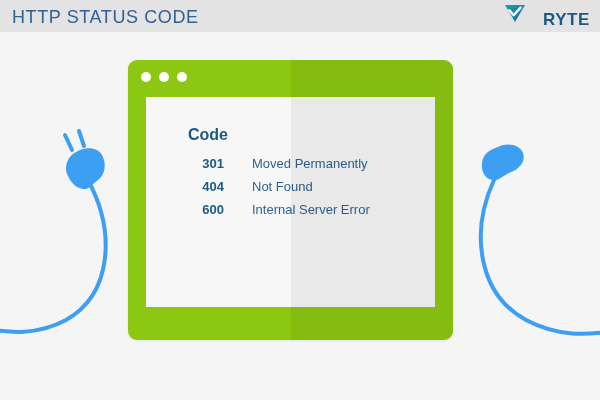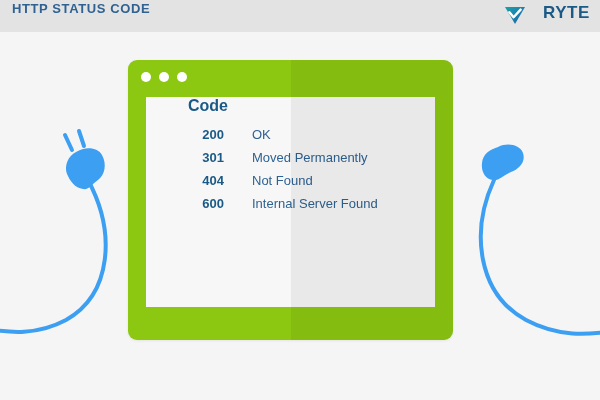--- a/index.html
+++ b/index.html
@@ -17,33 +17,33 @@
 
   
   #header-bar {
     position: absolute;
     left: 0; top: 0;
     width: 600px; height: 32px;
     background: #e3e3e3;
   }
   #page-title {
     position: absolute;
-    left: 12px; top: 1px;
-    font-size: 13px;
+    left: 12px; top: 7px;
+    font-size: 18px;
     letter-spacing: 0.6px;
     color: #2f6292;
-    font-weight: 700;
+    font-weight: 400;
     white-space: nowrap;
   }
   #brand-logo {
     position: absolute;
     right: 10px; top: 4px;
     height: 24px;
     display: flex;
-    align-items: flex-start;
+    align-items: flex-end;
     gap: 16px;
   }
   #brand-name {
     font-size: 17px;
     font-weight: bold;
     letter-spacing: 0.6px;
     color: #1b5a86;
     line-height: 1;
   }
 
@@ -110,20 +110,21 @@
     position: absolute;
     left: 0; top: 0;
     width: 289px;
   }
   .table-row {
     position: relative;
     height: 23px;
   }
   #table-header {
     height: 30px;
+    margin-top: 29px;
   }
   .col-code {
     position: absolute;
     left: 0;
     width: 78px;
     text-align: right;
     color: #1b5a86;
     font-weight: bold;
     font-size: 13px;
   }
@@ -199,34 +200,30 @@
     </div>
 
     <div id="content-area">
       <div id="status-table">
 
         <div class="table-row" id="table-header">
           <span class="col-code">Code</span>
         </div>
 
         <div class="table-row">
-          <span class="col-code">200</span>
-          <span class="col-msg">OK</span>
-        </div>
-        <div class="table-row">
           <span class="col-code">301</span>
           <span class="col-msg">Moved Permanently</span>
         </div>
         <div class="table-row">
           <span class="col-code">404</span>
           <span class="col-msg">Not Found</span>
         </div>
         <div class="table-row">
           <span class="col-code">600</span>
-          <span class="col-msg">Internal Server Found</span>
+          <span class="col-msg">Internal Server Error</span>
         </div>
         <div class="table-row">
         </div>
 
       </div>
     </div>
 
     <div id="shade-overlay"></div>
   </div>
 

